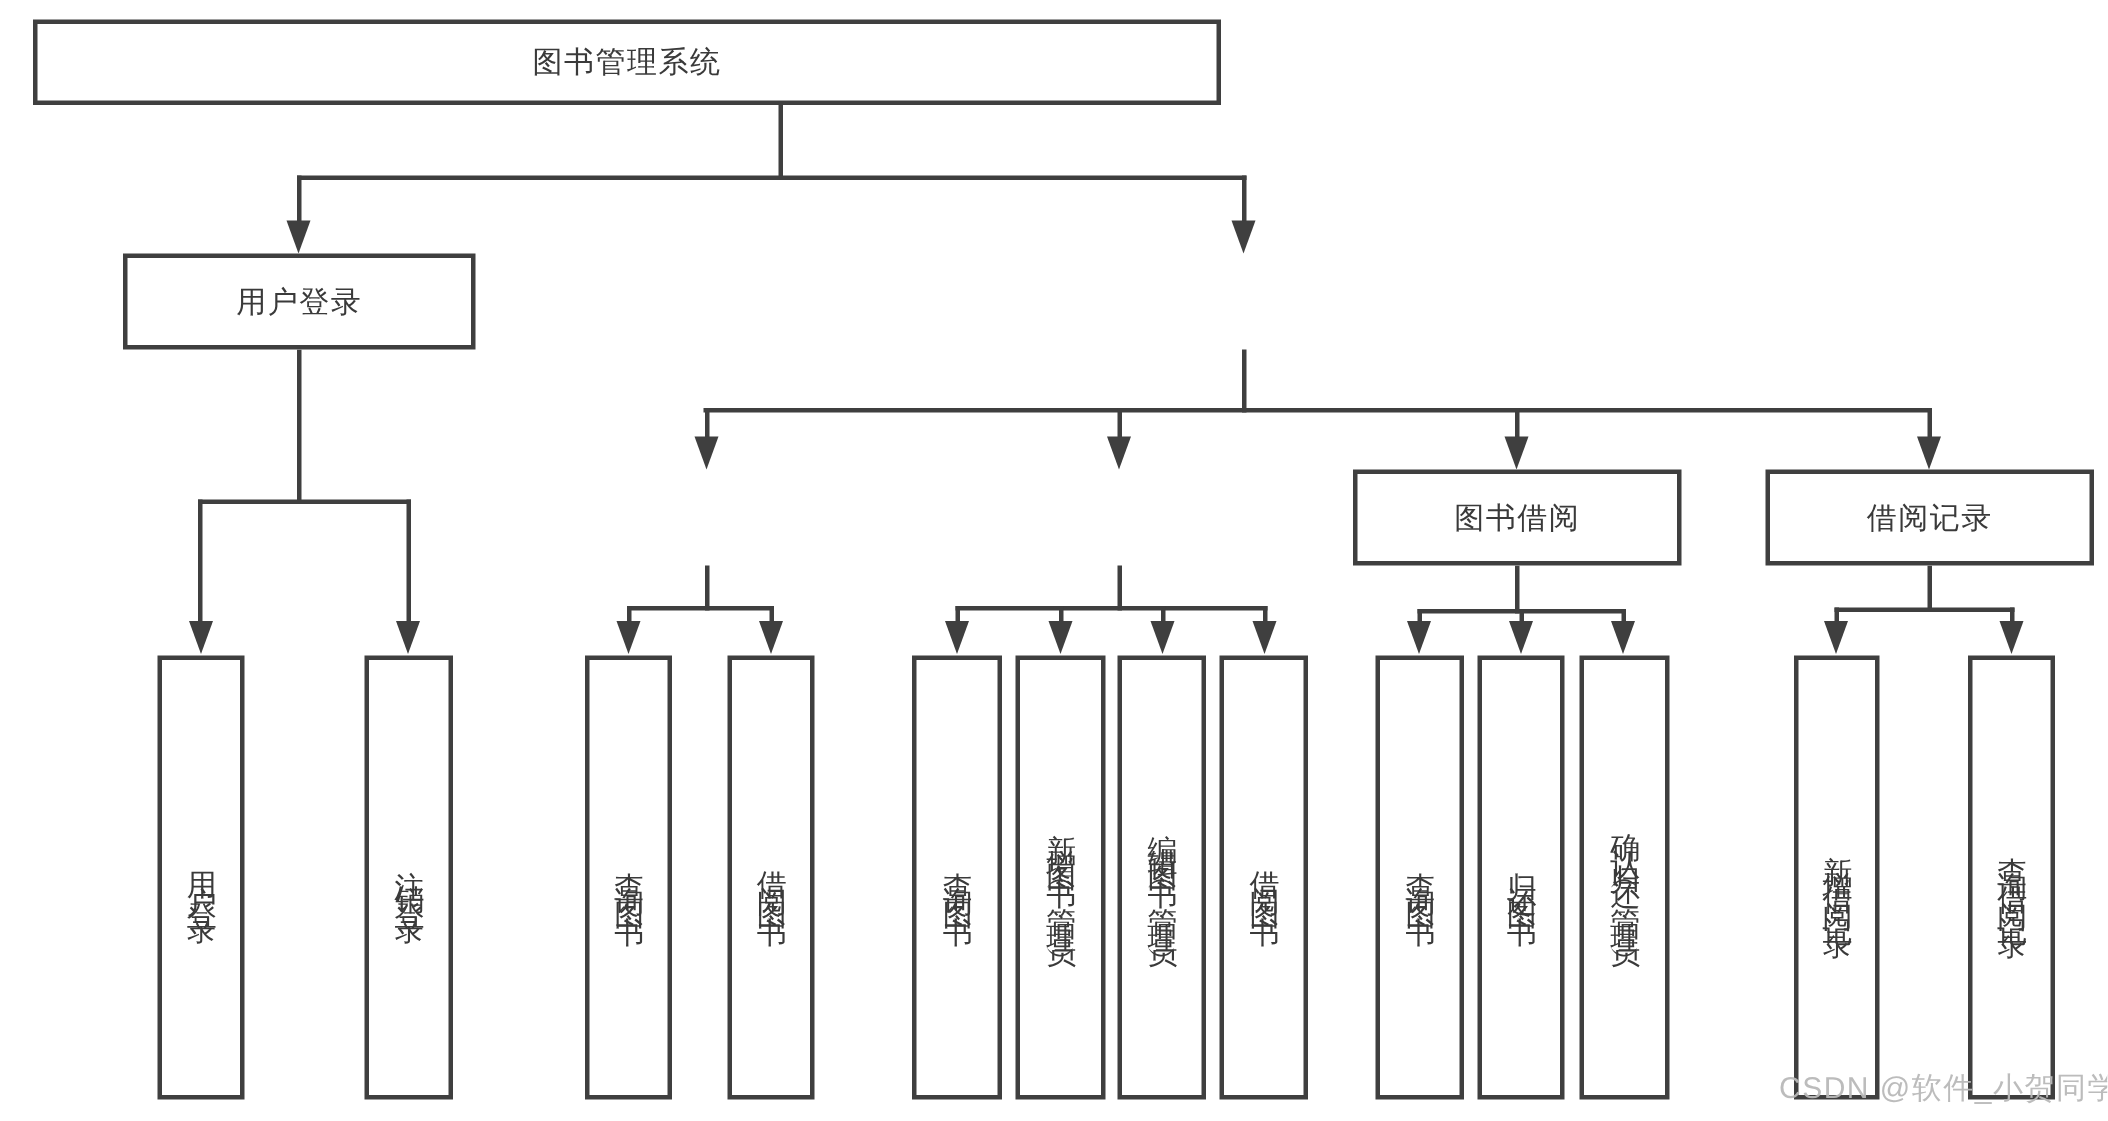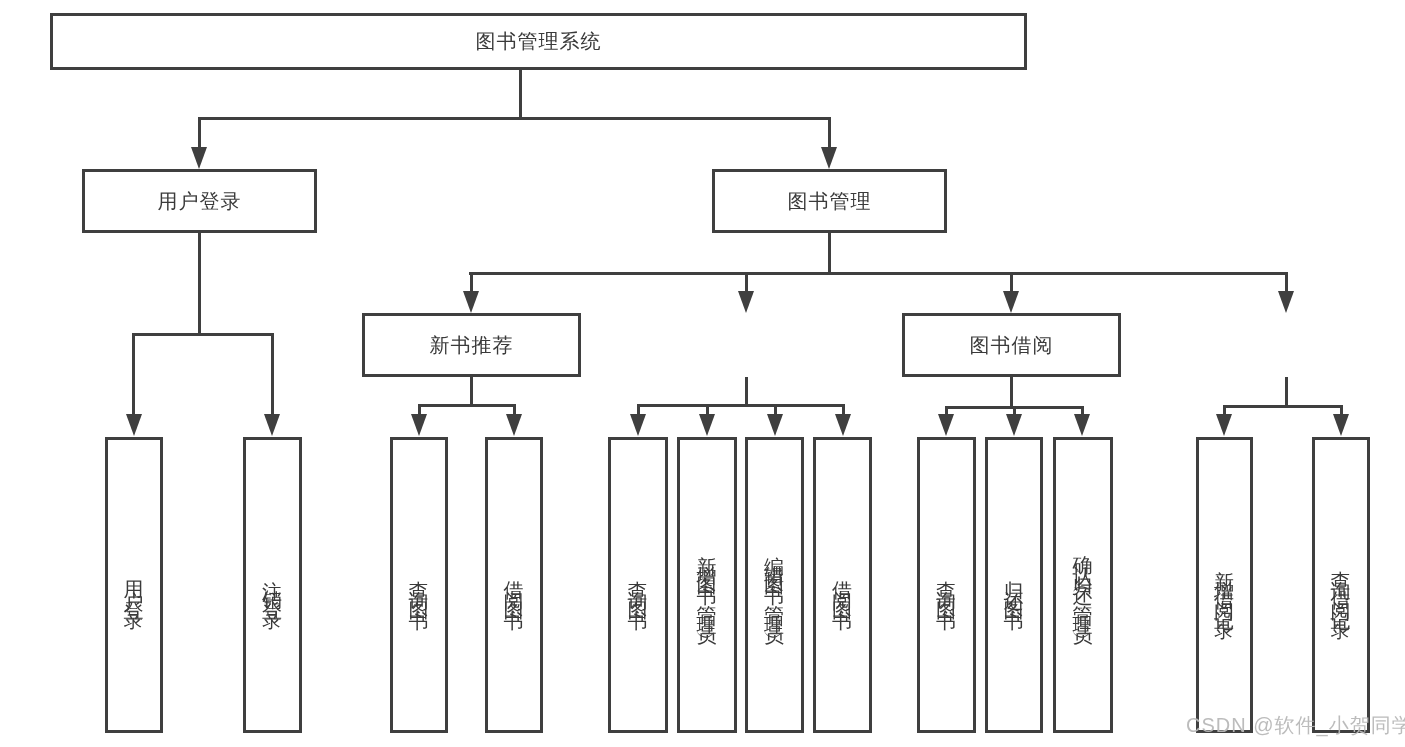--- a/index.html
+++ b/index.html
@@ -70,36 +70,33 @@
     color: rgba(184, 184, 184, 0.95);
     white-space: nowrap;
     z-index: 3;
   }
 </style>
 </head>
 <body>
 
 <div id="canvas">
 
-  <div class="hnode" style="left:22px; top:13px; width:977px; height:57px;margin-left:28px;">
+  <div class="hnode" style="left:22px; top:13px; width:792px; height:57px;">
     <span>图书管理系统</span>
   </div>
 
   <div class="hnode" style="left:82px; top:169px; width:235px; height:64px;">
     <span>用户登录</span>
   </div>
-  <div class="hnode" style="left:712px; top:169px; width:235px; height:64px;">
-    <span>图书管理</span>
-  </div>
-
-  <div class="hnode" style="left:362px; top:313px; width:219px; height:64px;">
-    <span>新书推荐</span>
-  </div>
+
   <div class="hnode" style="left:902px; top:313px; width:219px; height:64px;">
     <span>图书借阅</span>
+  </div>
+  <div class="hnode" style="left:1177px; top:313px; width:219px; height:64px;">
+    <span>借阅记录</span>
   </div>
 
   <div class="vnode" style="left:105px; width:58px;">
     <span class="vlabel">用户登录</span>
   </div>
   <div class="vnode" style="left:243px; width:59px;">
     <span class="vlabel">注销登录</span>
   </div>
 
   <div class="vnode" style="left:390px; width:58px;">

